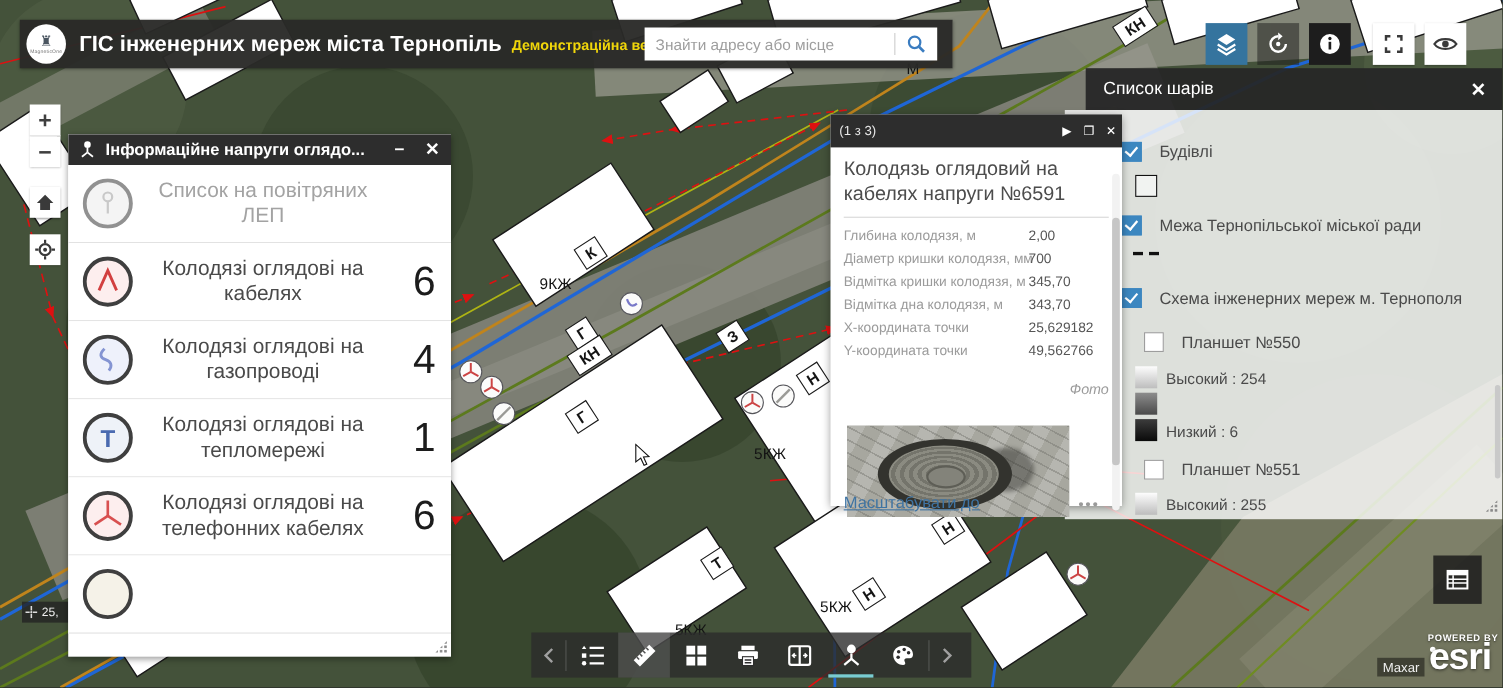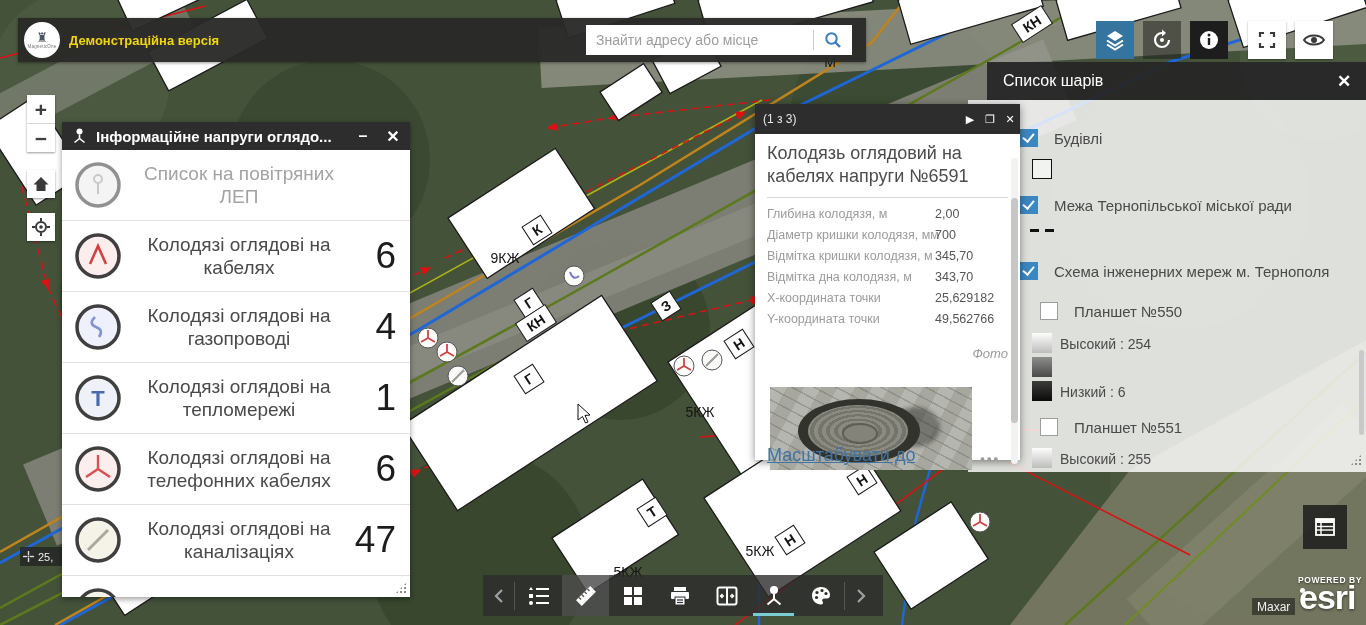--- a/index.html
+++ b/index.html
@@ -81,21 +81,21 @@
   .photo{position:absolute;left:15px;top:253px;width:202px;height:83px;overflow:hidden;
     background:repeating-linear-gradient(118deg,#b6b6b0 0 15px,#a7a79f 15px 30px),#b0b0a8;}
   .photo .pgrid{position:absolute;inset:0;background:repeating-linear-gradient(28deg,transparent 0 9px,rgba(110,110,104,.4) 9px 10.5px);}
   .photo .mh-out{position:absolute;left:28px;top:12px;width:122px;height:64px;border-radius:50%;background:#33332e;}
   .photo .mh-cov{position:absolute;left:38px;top:18px;width:100px;height:52px;border-radius:50%;
     background:repeating-radial-gradient(ellipse at center,#8b8b81 0 4px,#74746b 4px 8px);}
   .photo .mh-ctr{position:absolute;left:72px;top:36px;width:32px;height:17px;border-radius:50%;
     border:2px solid #5e5e56;background:#83837a;}
   .photo .mh-sh{position:absolute;left:120px;top:20px;width:50px;height:40px;border-radius:50%;background:rgba(40,40,36,.45);filter:blur(2px);}
   .popfoot{position:absolute;left:0;bottom:0;width:100%;height:22px;}
-  .zoomlink{position:absolute;left:12px;bottom:4px;font-size:18px;color:#3f74a3;text-decoration:underline;cursor:pointer;}
+  .zoomlink{position:absolute;left:12px;bottom:4px;font-size:15px;color:#3f74a3;text-decoration:underline;cursor:pointer;}
   .popdots{position:absolute;right:20px;bottom:4px;font-size:13px;font-weight:bold;color:#9a9a9a;letter-spacing:2px;cursor:pointer;}
   .popscroll{position:absolute;right:2px;top:24px;width:7px;height:306px;background:#f2f2f2;border-radius:4px;}
   .popscroll .thumb{position:absolute;left:0;top:40px;width:7px;height:225px;background:#c6c6c6;border-radius:4px;}
 
   
   .lpanel{position:absolute;left:968px;top:62px;width:398px;z-index:30;}
   .lhead{height:38px;background:rgba(38,38,38,.94);display:flex;align-items:center;color:#fff;margin-left:19px;}
   .lhead .ltitle{font-size:16px;margin-left:16px;flex:1;}
   .lhead .lclose{width:44px;text-align:center;font-size:17px;font-weight:bold;cursor:pointer;}
   .lbody{position:relative;height:372px;background:rgba(255,255,255,.82);}
@@ -379,20 +379,21 @@
       <circle cx="5.5" cy="5.5" r="1" fill="#ddd"></circle>
     </svg>
     <span class="txt">25,</span>
   </div>
 
   <div class="header">
     <div class="logo">
       <div class="castle">♜</div>
       <div class="logo-txt">MagneticOne</div>
     </div>
+    <div class="h-title">ГІС інженерних мереж міста Тернопіль</div>
     <div class="h-demo">Демонстраційна версія</div>
     <div class="search">
       <input type="text" placeholder="Знайти адресу або місце" style="">
       <div class="sdiv"></div>
       <div class="sbtn">
         <svg width="20" height="20" viewBox="0 0 20 20">
           <circle cx="8.5" cy="8.5" r="5.2" fill="none" stroke="#3a7cc0" stroke-width="2"></circle>
           <line x1="12.5" y1="12.5" x2="17" y2="17" stroke="#3a7cc0" stroke-width="2.4"></line>
         </svg>
       </div>
@@ -628,30 +629,20 @@
           <circle cx="23" cy="23" r="21" fill="#fdeeee" stroke="#3f3f3f" stroke-width="3.5"></circle>
           <line x1="23" y1="23" x2="23" y2="9" stroke="#d85050" stroke-width="2.4"></line>
           <line x1="23" y1="23" x2="11" y2="31" stroke="#d85050" stroke-width="2.4"></line>
           <line x1="23" y1="23" x2="35" y2="31" stroke="#d85050" stroke-width="2.4"></line>
         </svg>
       </span>
       <div class="slabel">Колодязі оглядові на телефонних кабелях</div>
       <div class="scount">6</div>
     </div>
 
-    <div class="srow">
-      <span class="sicon">
-        <svg width="46" height="46" viewBox="0 0 46 46">
-          <circle cx="23" cy="23" r="21" fill="#f5f2e8" stroke="#3f3f3f" stroke-width="3.5"></circle>
-          <line x1="13" y1="33" x2="33" y2="13" stroke="#aaaa9c" stroke-width="3"></line>
-        </svg>
-      </span>
-      <div class="slabel">Колодязі оглядові на каналізаціях</div>
-      <div class="scount">47</div>
-    </div>
 
     <div class="srow">
       <span class="sicon">
         <svg width="46" height="46" viewBox="0 0 46 46">
           <circle cx="23" cy="23" r="21" fill="#f5f2e8" stroke="#3f3f3f" stroke-width="3.5"></circle>
         </svg>
       </span>
     </div>
     <div class="grip"></div>
   </div>

